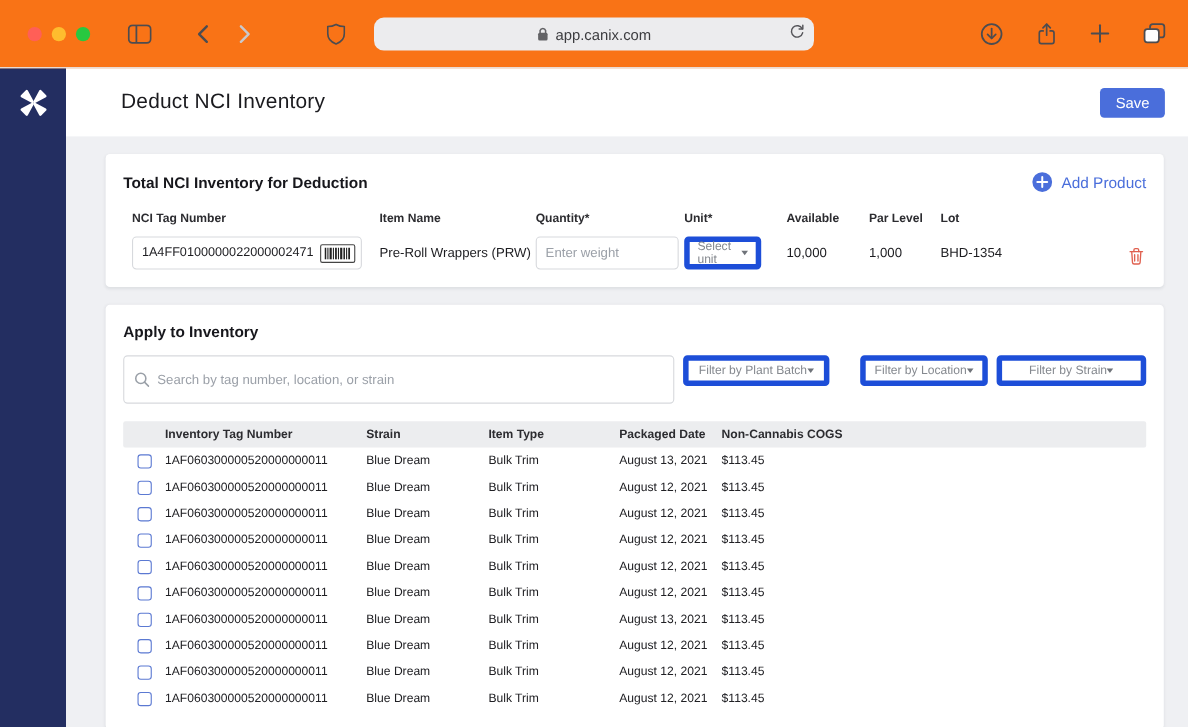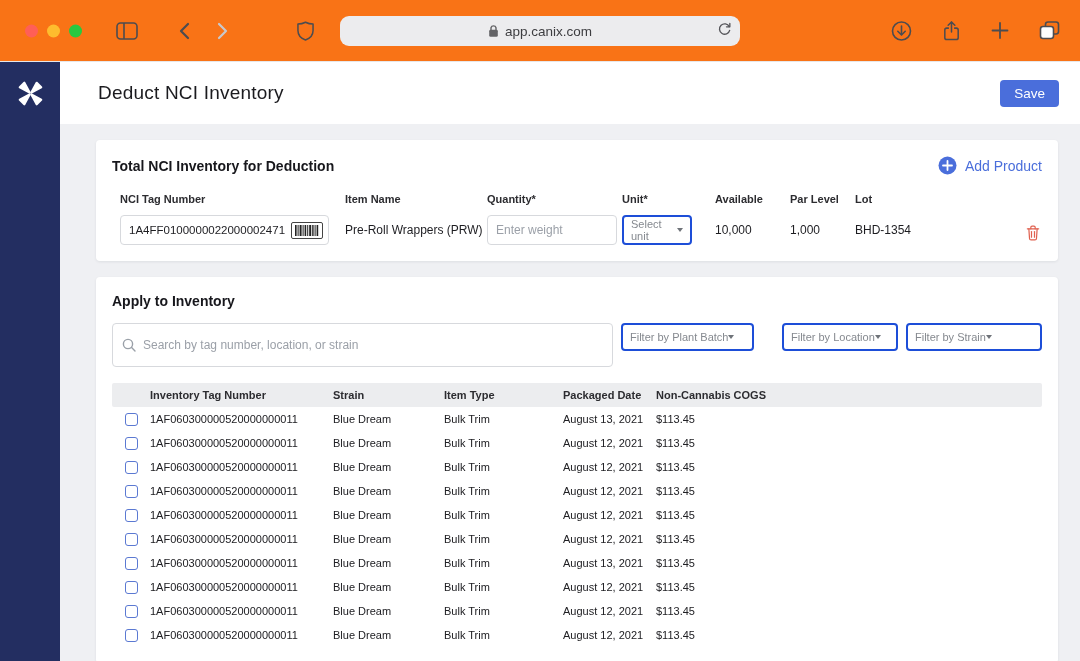--- a/index.html
+++ b/index.html
@@ -16,21 +16,21 @@
   .urlbar { position:absolute; left:340px; top:16px; width:400px; height:30px; background:#ececee; border-radius:9px; display:flex; align-items:center; justify-content:center; gap:6px; }
   .urlbar .url-text { font-size:13.5px; color:#3d3d40; }
   .reload { position:absolute; right:8px; top:50%; transform:translateY(-50%); color:#55555a; }
   .right-icons { position:absolute; right:20px; top:50%; transform:translateY(-50%); display:flex; gap:30px; align-items:center; color:#4c4c50; }
   .right-icons > * { display:flex; }
 
   
   .app { flex:1; display:flex; min-height:0; }
   .side { width:60px; background:#232e61; display:flex; justify-content:center; padding-top:18px; flex:0 0 auto; }
   .main { flex:1; display:flex; flex-direction:column; background:#eff0f3; overflow:hidden; min-width:0; }
-  .page-header { height:62px; background:#fff; display:flex; align-items:center; justify-content:space-between; padding:0 21px 0 38px; flex:0 0 auto; }
+  .page-header { height:62px; background:#fff; display:flex; align-items:center; justify-content:space-between; padding:0 21px 0 50px; flex:0 0 auto; }
   .page-title { font-size:19px; font-weight:500; color:#1b1b1f; letter-spacing:.2px; }
   .save-btn { background:#4a6edb; color:#fff; border:none; border-radius:4px; font-size:13.5px; padding:6px 14px; font-family:inherit; cursor:pointer; }
   .content { flex:1; overflow:hidden; padding:16px 22px 0 36px; }
 
   .card { background:#fff; border-radius:4px; box-shadow:0 1px 3px rgba(16,24,40,.08); padding:16px; }
   .card + .card { margin-top:16px; }
   .card-head { display:flex; justify-content:space-between; align-items:center; }
   .card-title { font-size:14px; font-weight:700; color:#17171c; }
   .add-product { display:flex; align-items:center; gap:8px; color:#4a6edb; font-size:14px; cursor:pointer; background:none; border:none; font-family:inherit; }
 
@@ -39,21 +39,21 @@
   .fcol { display:flex; flex-direction:column; flex:0 0 auto; }
   .fcol.grow { flex:1 1 auto; }
   .flabel { font-size:11px; font-weight:700; color:#2c2c30; }
   .fval { margin-top:10px; height:30px; display:flex; align-items:center; font-size:12px; color:#1d1d21; }
   .w-tag{width:225px;} .w-item{width:142px;} .w-qty{width:135px;} .w-unit{width:93px;} .w-avail{width:75px;} .w-par{width:65px;}
   .tag-input { width:209px; height:30px; border:1px solid #d7d9dd; border-radius:4px; display:flex; align-items:center; padding:0 5px 0 8px; background:#fff; }
   .tag-input input { border:none; outline:none; flex:1; font-size:11.5px; color:#1d1d21; font-family:inherit; min-width:0; background:transparent; }
   .barcode-box { flex:0 0 auto; border:1px solid #444; border-radius:2px; padding:2px 3px; display:flex; align-items:center; }
   .text-input { height:30px; border:1px solid #d7d9dd; border-radius:4px; padding:0 8px; font-size:12px; color:#1d1d21; font-family:inherit; outline:none; width:130px; }
   .text-input::placeholder { color:#9ba0a8; }
-  .select-box { height:30px; border:2px solid #1d4ed8; border-radius:4px; display:flex; align-items:center; justify-content:flex-start; padding:0 7px; font-size:11px; color:#85898f; background:#fff; cursor:pointer; }
+  .select-box { height:30px; border:5px solid #1d4ed8; border-radius:4px; display:flex; align-items:center; justify-content:center; padding:0 7px; font-size:11px; color:#85898f; background:#fff; cursor:pointer; }
   .w-unit .select-box { width:70px; }
   .caret { width:0; height:0; border-left:3.5px solid transparent; border-right:3.5px solid transparent; border-top:4.5px solid #6f7379; flex:0 0 auto; }
   .trash-btn { margin-left:auto; margin-top:30px; background:none; border:none; color:#e0604f; cursor:pointer; padding:2px; display:flex; }
 
   
   .search-row { display:flex; gap:8px; margin-top:14px; }
   .search-box { flex:1; height:44px; border:1px solid #d7d9dd; border-radius:4px; display:flex; align-items:center; gap:7px; padding:0 9px; background:#fff; }
   .search-box input { border:none; outline:none; flex:1; font-size:12px; color:#1d1d21; font-family:inherit; background:transparent; }
   .search-box input::placeholder { color:#9ba0a8; }
   .filter { flex:0 0 auto; height:28px; }

